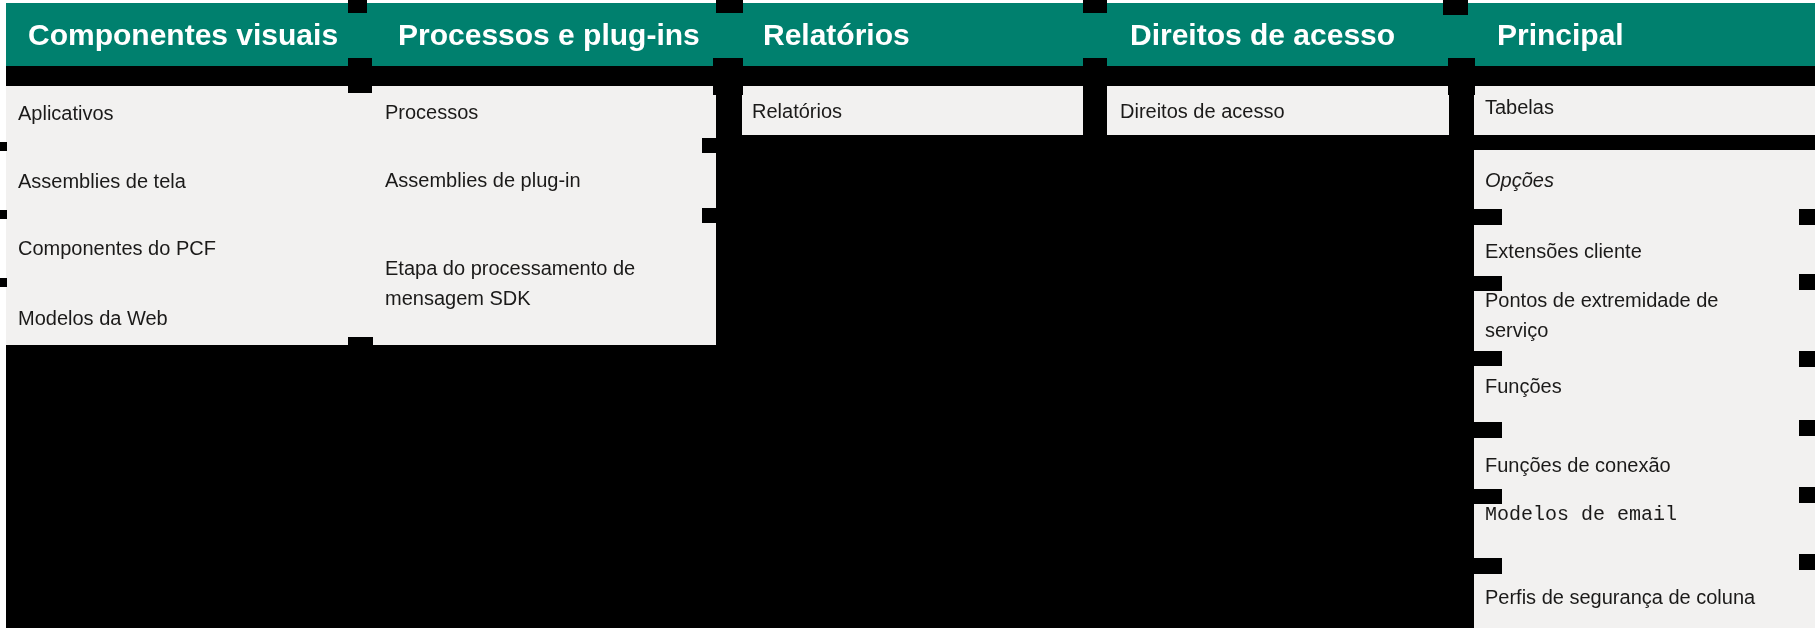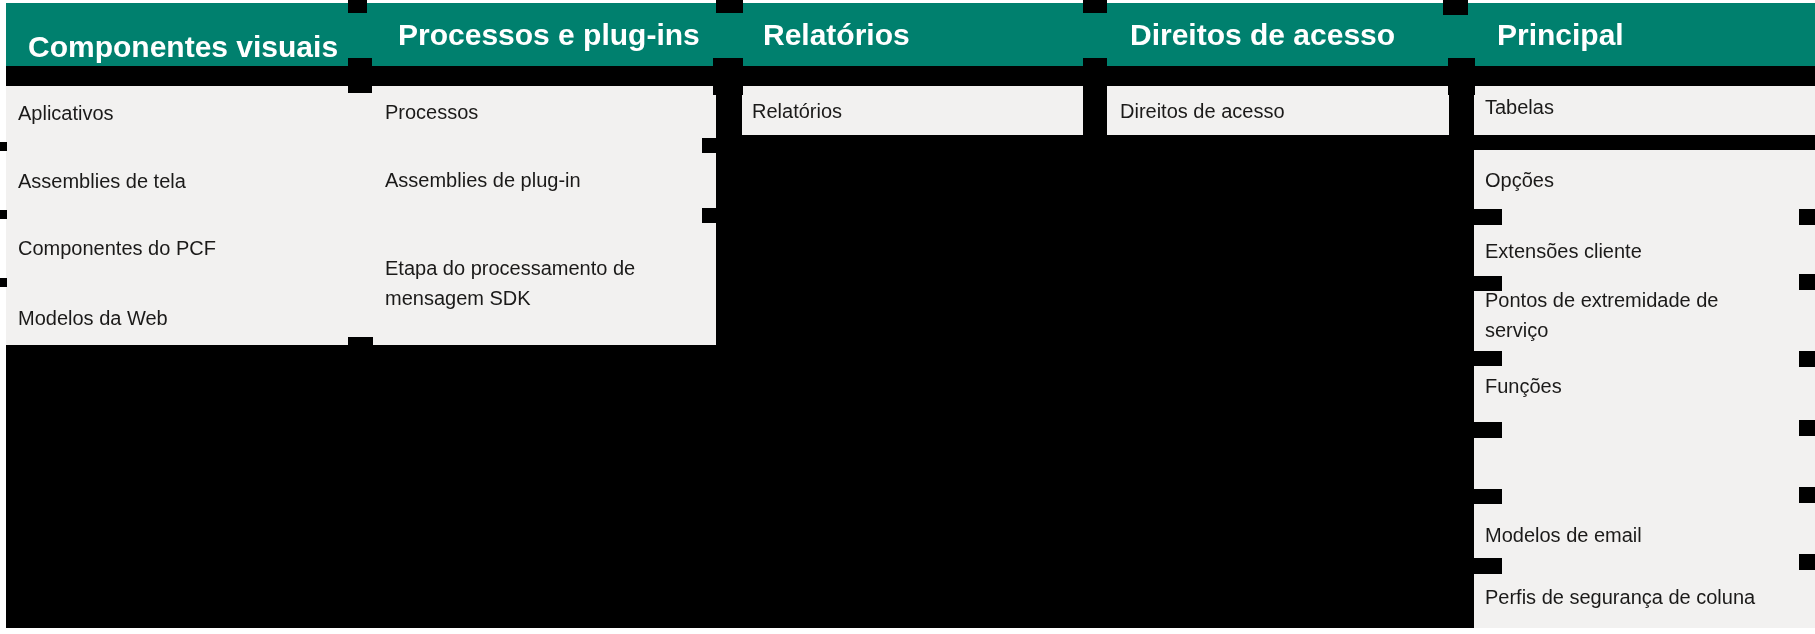--- a/index.html
+++ b/index.html
@@ -43,45 +43,46 @@
   <div class="teal-band"></div>
 
   <div class="black-bg"></div>
 
   <div class="panel" style="left:6px;top:86px;width:710px;height:259px;"></div>
   <div class="panel" style="left:742px;top:86px;width:341px;height:49px;"></div>
   <div class="panel" style="left:1107px;top:86px;width:342px;height:49px;"></div>
   <div class="panel" style="left:1474px;top:86px;width:341px;height:49px;"></div>
   <div class="panel" style="left:1474px;top:150px;width:341px;height:478px;"></div>
 
-  <div class="colheader" style="left:28px;margin-top:12px;">Componentes visuais</div>
+  <div class="colheader" style="left:28px;">Componentes visuais</div>
   <div class="colheader" style="left:398px;">Processos e plug-ins</div>
   <div class="colheader" style="left:763px;">Relatórios</div>
   <div class="colheader" style="left:1130px;">Direitos de acesso</div>
   <div class="colheader" style="left:1497px;">Principal</div>
 
   <div class="item" style="left:18px;top:98px;">Aplicativos</div>
   <div class="item" style="left:18px;top:166px;">Assemblies de tela</div>
   <div class="item" style="left:18px;top:233px;">Componentes do PCF</div>
   <div class="item" style="left:18px;top:303px;">Modelos da Web</div>
 
   <div class="item" style="left:385px;top:97px;">Processos</div>
   <div class="item" style="left:385px;top:165px;">Assemblies de plug-in</div>
   <div class="item wrap" style="left:385px;top:253px;width:280px;">Etapa do processamento de mensagem SDK</div>
 
   <div class="item" style="left:752px;top:96px;">Relatórios</div>
 
   <div class="item" style="left:1120px;top:96px;">Direitos de acesso</div>
 
   <div class="item" style="left:1485px;top:92px;">Tabelas</div>
-  <div class="item" style="left:1485px;top:165px;">Opções</div>
+  <div class="item" style="left:1485px;top:165px;font-style:italic;">Opções</div>
   <div class="item" style="left:1485px;top:236px;">Extensões cliente</div>
   <div class="item wrap" style="left:1485px;top:285px;width:270px;">Pontos de extremidade de serviço</div>
   <div class="item" style="left:1485px;top:371px;">Funções</div>
-  <div class="item" style="left:1485px;top:520px;">Modelos de email</div>
+  <div class="item" style="left:1485px;top:450px;">Funções de conexão</div>
+  <div class="item" style="left:1485px;top:500px;font-family:Liberation Mono, monospace;">Modelos de email</div>
   <div class="item" style="left:1485px;top:582px;">Perfis de segurança de coluna</div>
 
   <div class="redact" style="left:348px;top:0;width:19px;height:13px;"></div>
   <div class="redact" style="left:716px;top:0;width:27px;height:13px;"></div>
   <div class="redact" style="left:1083px;top:0;width:24px;height:13px;"></div>
   <div class="redact" style="left:1443px;top:0;width:25px;height:15px;"></div>
 
   <div class="redact" style="left:348px;top:58px;width:24px;height:35px;"></div>
   <div class="redact" style="left:713px;top:58px;width:30px;height:37px;"></div>
   <div class="redact" style="left:1083px;top:58px;width:24px;height:37px;"></div>

